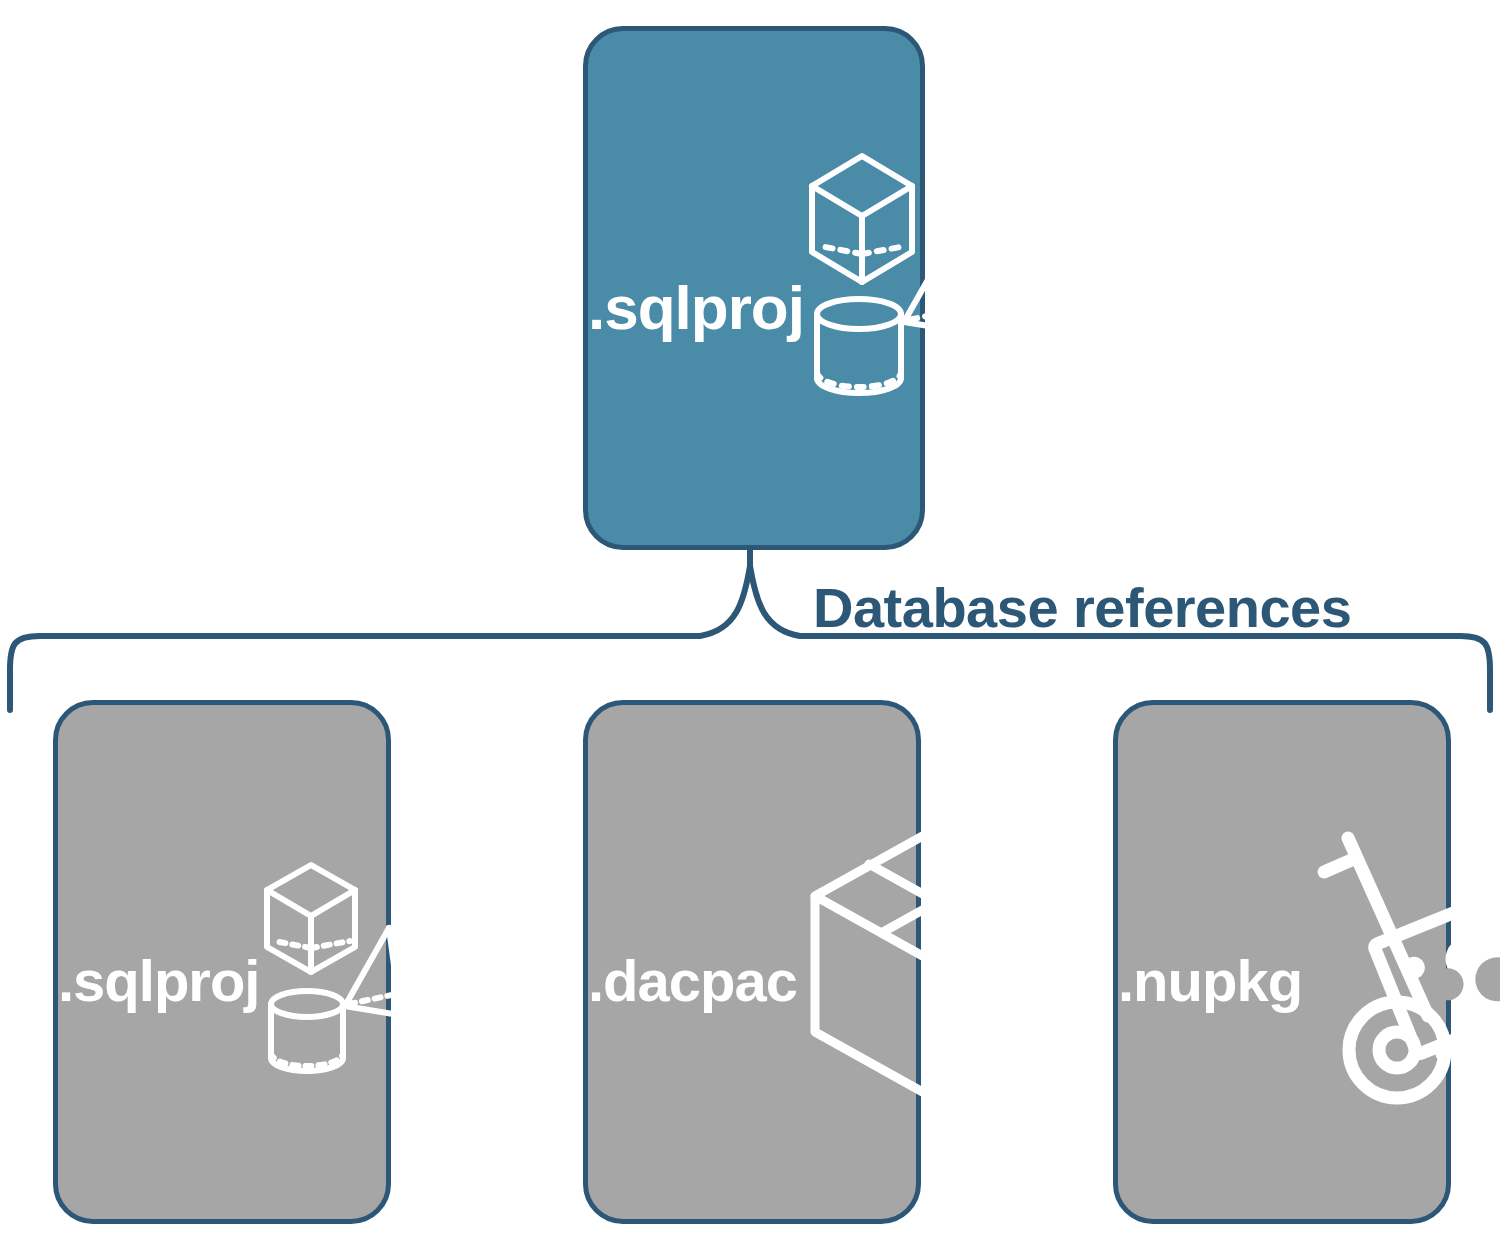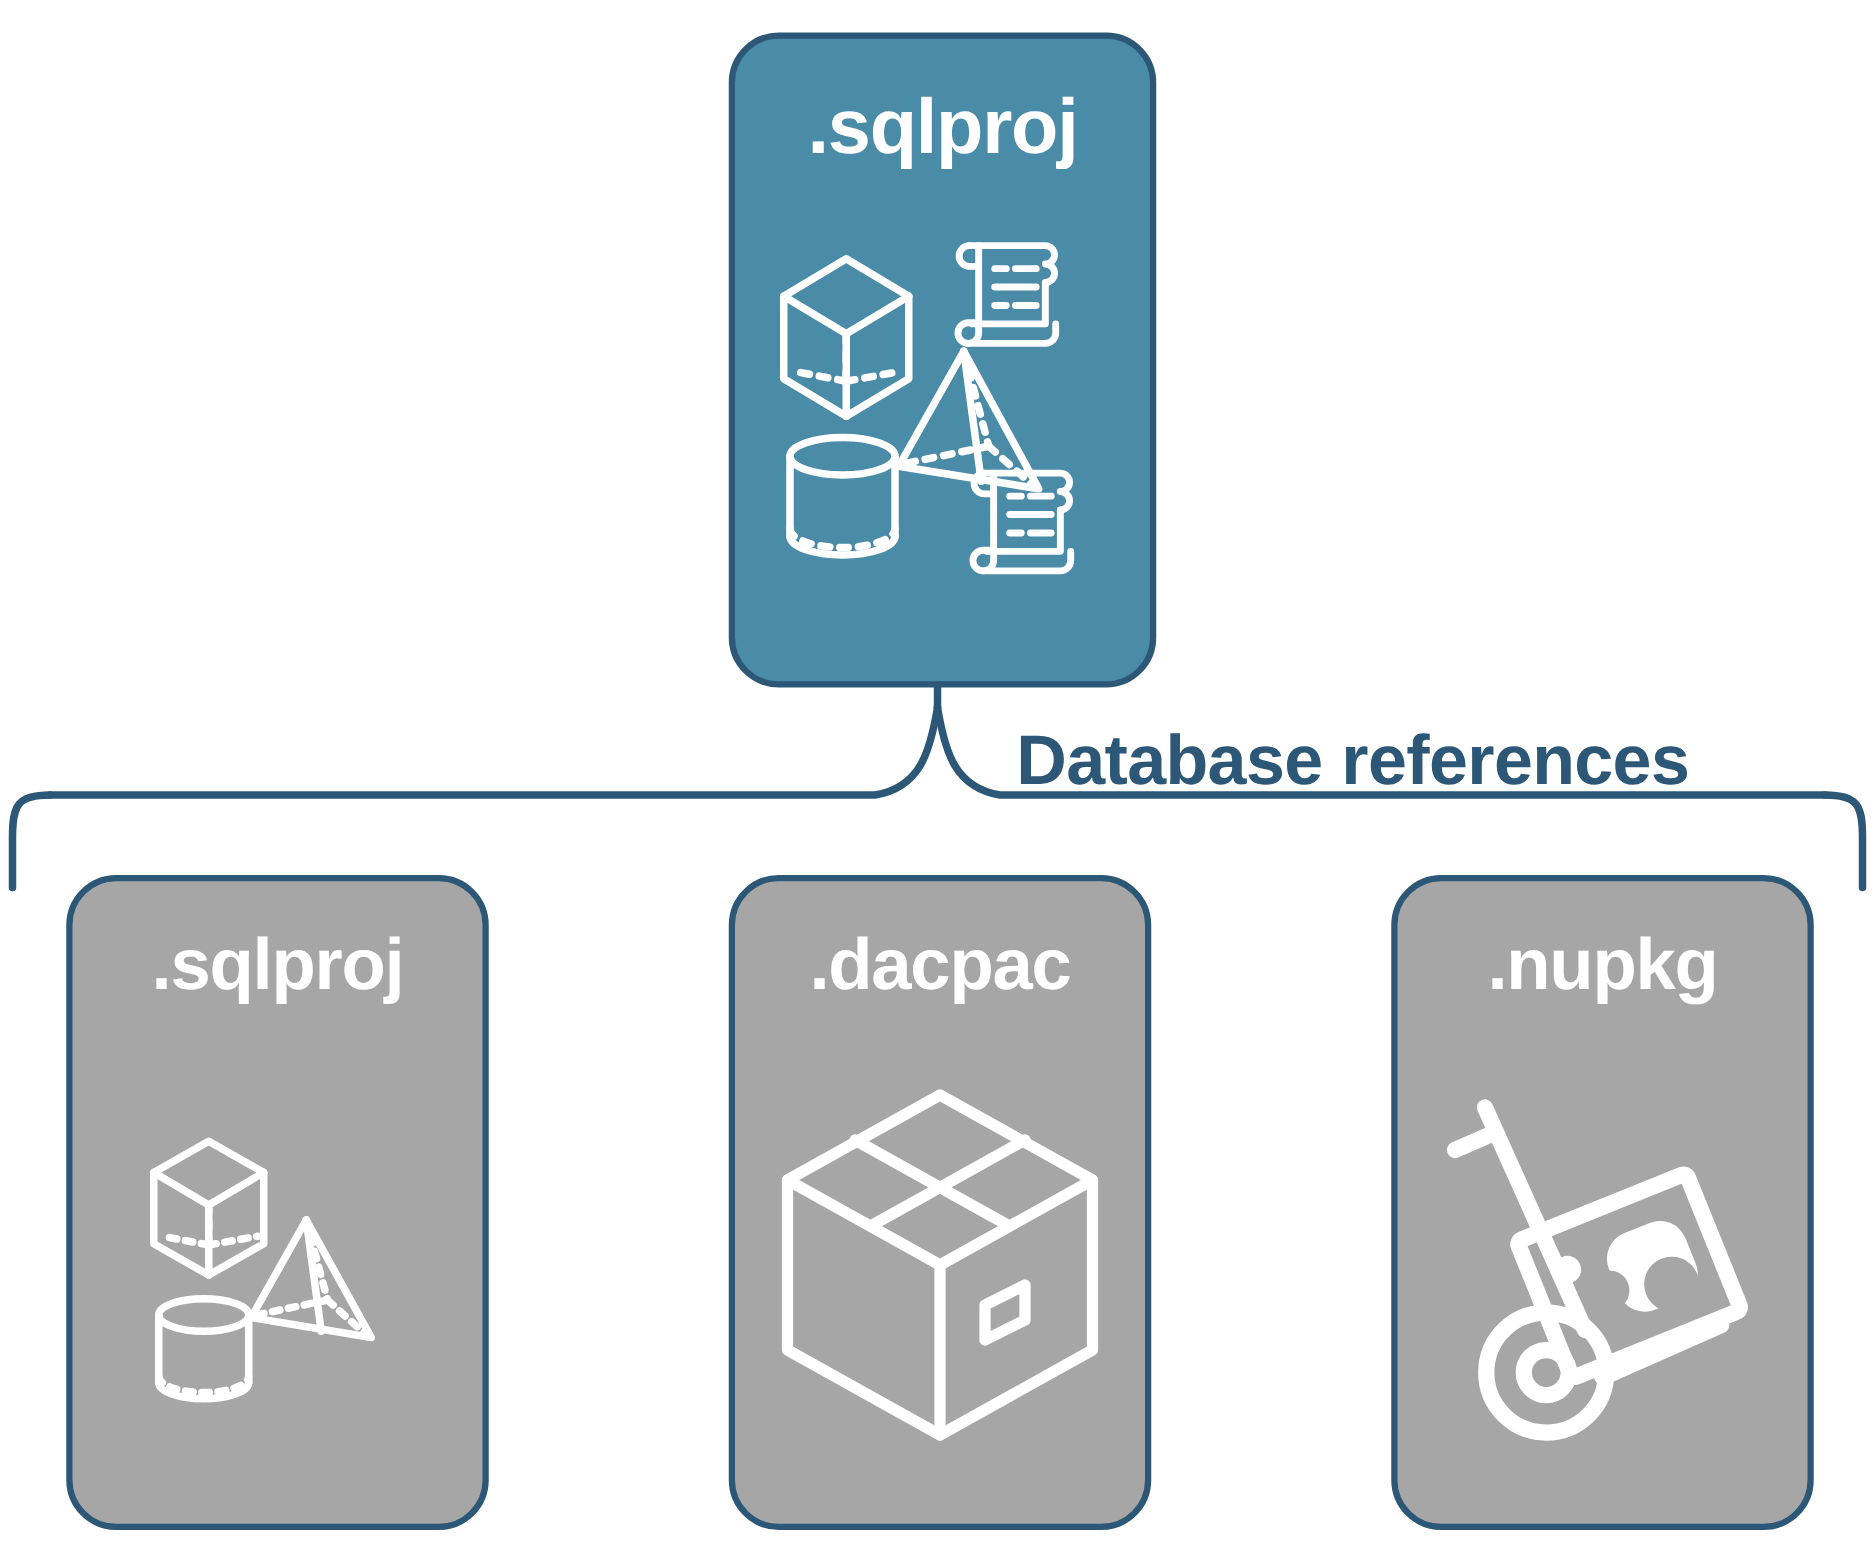--- a/index.html
+++ b/index.html
@@ -18,21 +18,21 @@
     overflow: hidden;
   }
 
   
   .card {
     position: absolute;
     box-sizing: border-box;
     border: 5px solid #2C5777;
     border-radius: 40px;
     display: flex;
-    flex-direction: column;
+    flex-direction: row;
     align-items: center;
   }
   .card.blue  { background: #4A8BA8; }
   .card.gray  { background: #A6A6A6; }
 
   .card-title {
     color: #ffffff;
     font-weight: bold;
     letter-spacing: -1px;
     line-height: 1;

